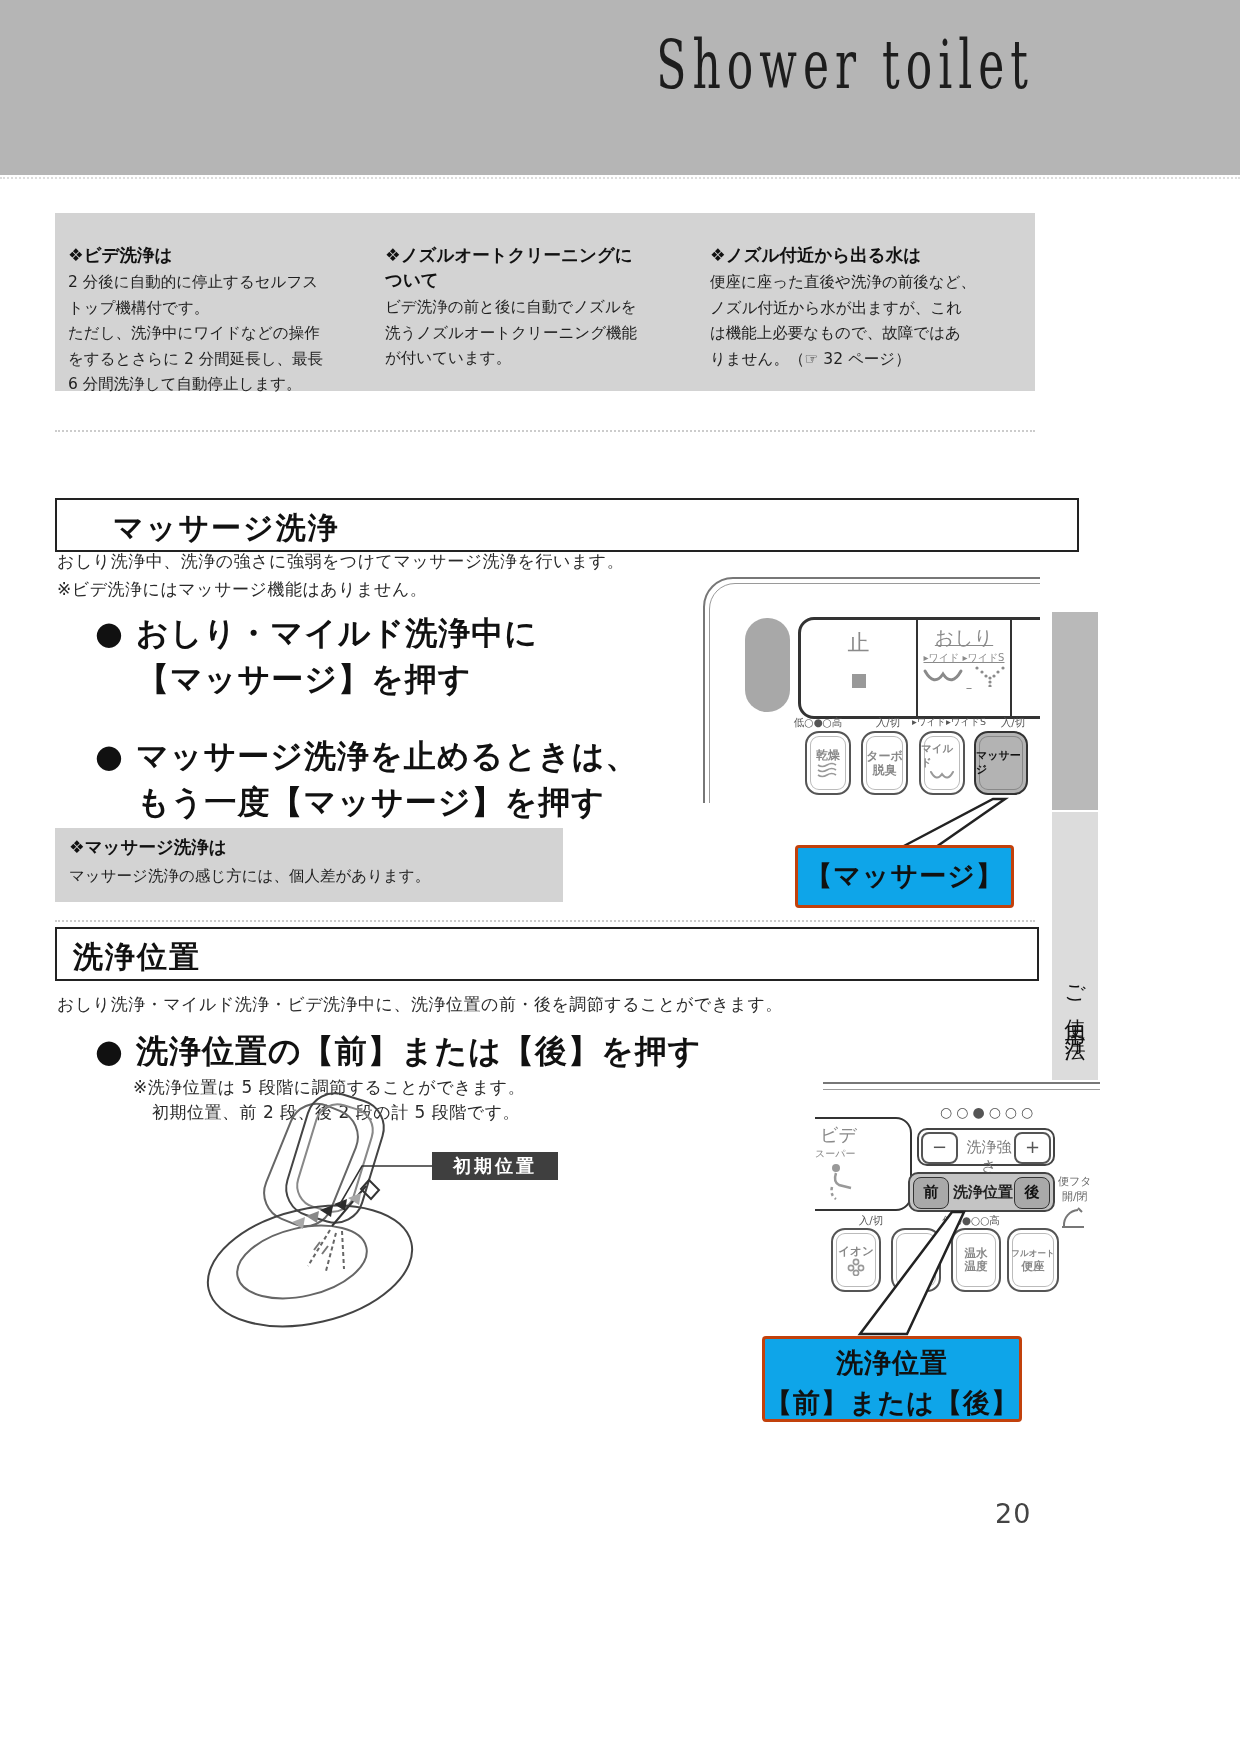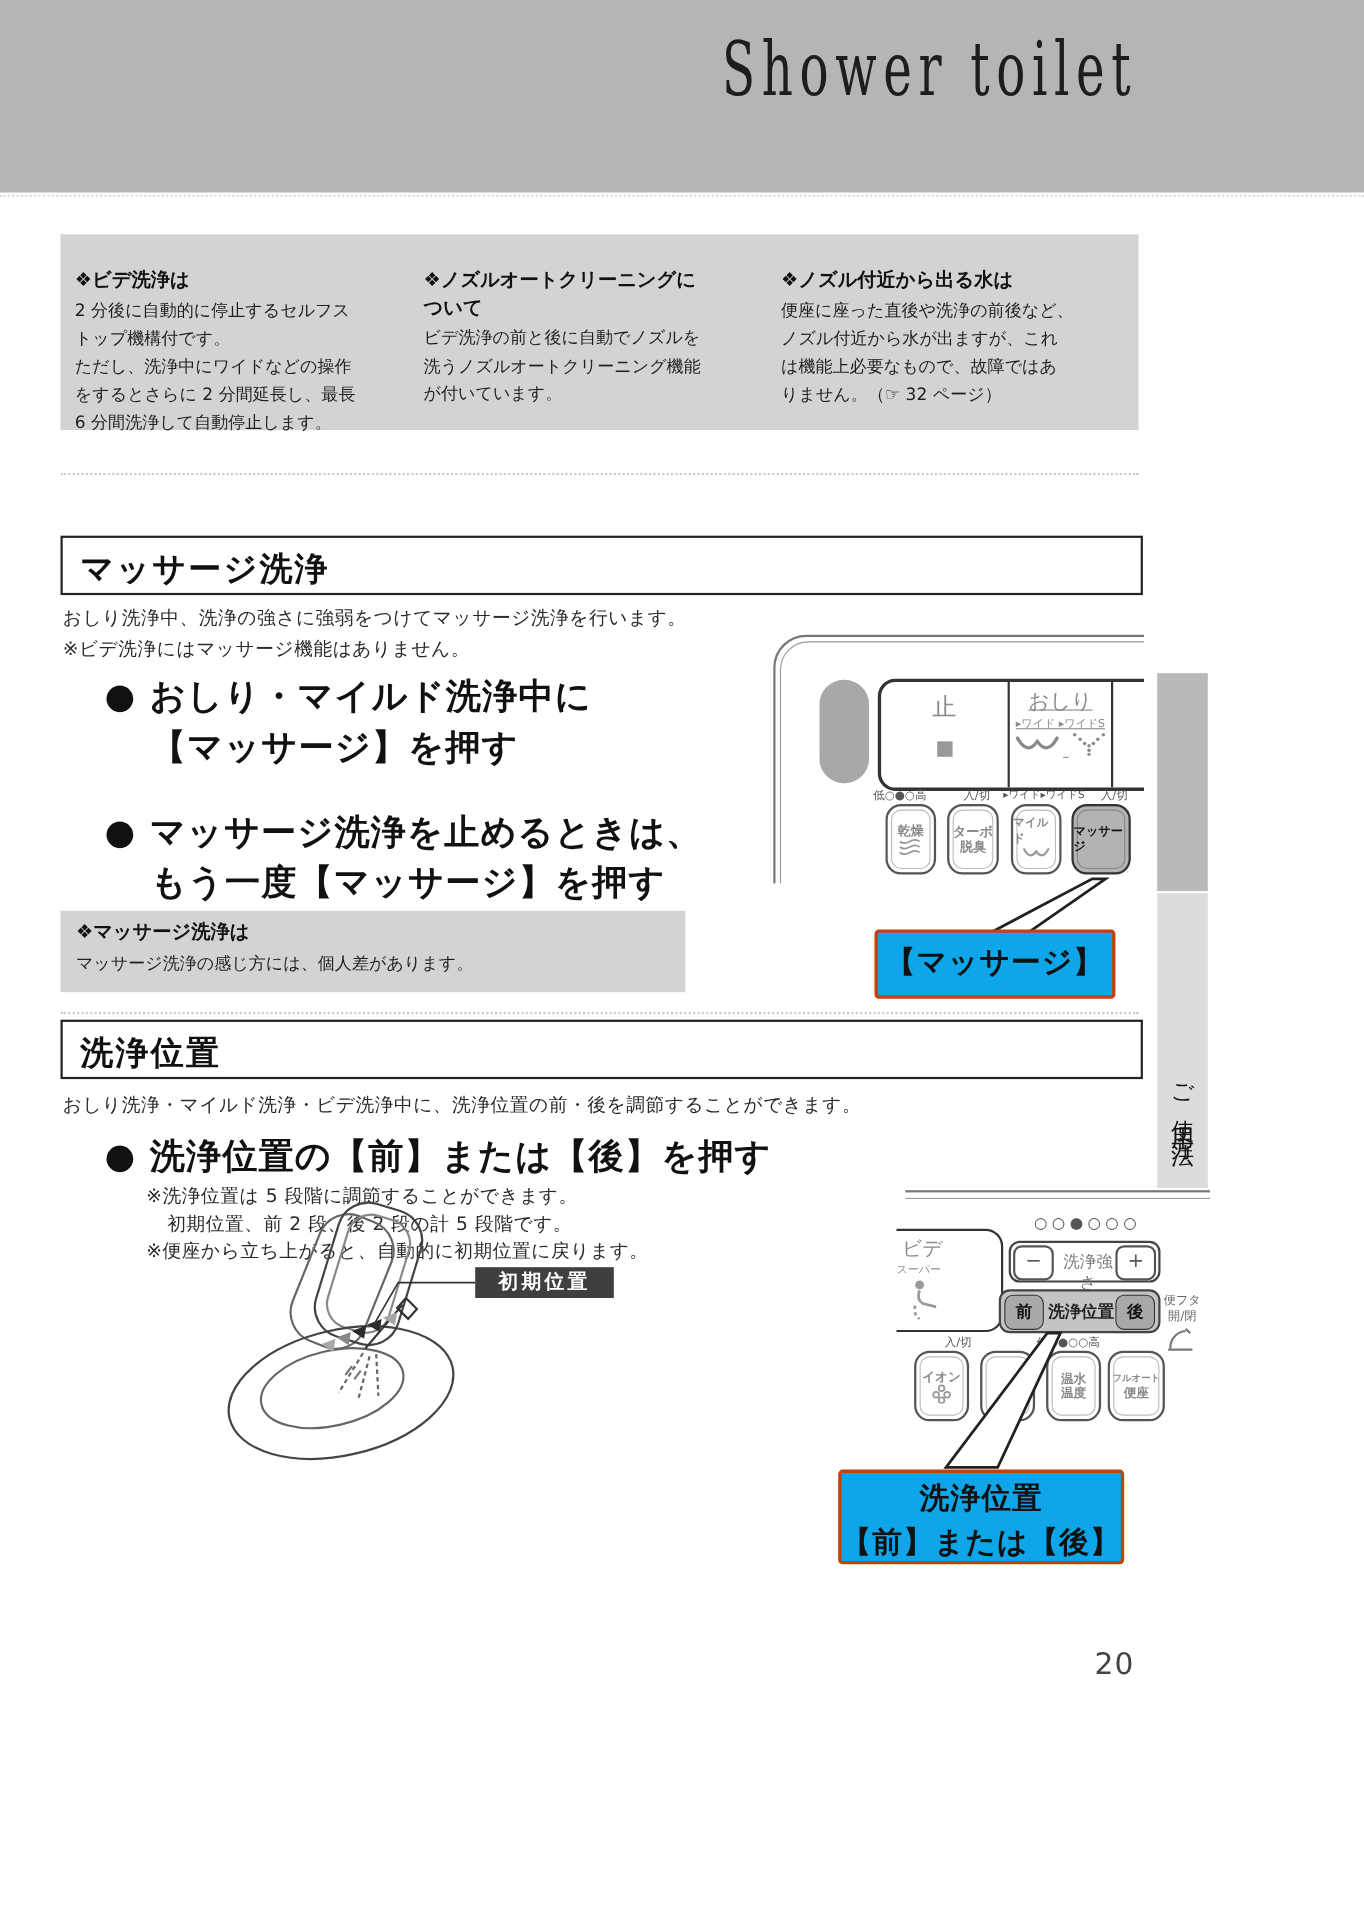--- a/index.html
+++ b/index.html
@@ -18,27 +18,27 @@
   .note-col{position:absolute;top:13px;margin-top:17px;}
   .note-title{font-size:17.5px;font-weight:700;color:#111;line-height:25px;white-space:pre-line;}
   .note-body{font-size:15.5px;color:#1f1f1f;line-height:25.5px;white-space:pre-line;margin-top:2px;}
   .nc1{left:13px;width:300px;}
   .nc2{left:330px;width:300px;}
   .nc3{left:655px;width:316px;}
 
   
   .hbox{position:absolute;left:55px;width:980px;height:50px;border:2px solid #222;background:#fff;}
   .hbox span{display:block;padding:8px 0 0 16px;font-size:30px;font-weight:700;letter-spacing:2px;color:#111;}
-  .h1box{top:487px;} .h2box{top:927px;}
+  .h1box{top:498px;padding-left:40px;} .h2box{top:927px;}
 
   .body-line{position:absolute;font-size:17px;color:#2a2a2a;letter-spacing:.5px;}
   .step{position:absolute;font-size:32px;font-weight:700;color:#111;letter-spacing:1px;white-space:nowrap;}
   .subnote{position:absolute;font-size:17px;color:#2a2a2a;letter-spacing:.5px;}
 
-  .note2{position:absolute;left:55px;top:828px;width:568px;height:74px;background:#d3d3d3;}
+  .note2{position:absolute;left:55px;top:828px;width:508px;height:74px;background:#d3d3d3;}
   .note2 .t{position:absolute;left:14px;top:7px;font-size:17.5px;font-weight:700;color:#111;}
   .note2 .b{position:absolute;left:14px;top:38px;font-size:15.5px;color:#1f1f1f;}
 
   
   .fig1{position:absolute;left:648px;top:575px;width:392px;height:228px;overflow:hidden;}
   .remote1{position:absolute;left:55px;top:2px;width:560px;height:400px;background:#fff;
            border:2px solid #777;border-radius:30px;}
   .remote1 .inner{position:absolute;inset:4px;border:1px solid #9a9a9a;border-radius:26px;}
   .pill{position:absolute;left:97px;top:43px;width:45px;height:94px;background:#a8a8a8;border-radius:22px;}
   .disp{position:absolute;left:150px;top:42px;width:400px;height:96px;border:3px solid #333;
@@ -224,21 +224,20 @@
   <div class="callout callout1">【マッサージ】</div>
 
   <div class="dash-rule" style="top:920px"></div>
   <div class="hbox h2box">
     <span>洗浄位置</span>
   </div>
   <div class="body-line" style="left:57px;top:993px">おしり洗浄・マイルド洗浄・ビデ洗浄中に、洗浄位置の前・後を調節することができます。</div>
   <div class="step" style="left:95px;top:1030px">● 洗浄位置の【前】または【後】を押す</div>
   <div class="subnote" style="left:133px;top:1076px">※洗浄位置は 5 段階に調節することができます。</div>
   <div class="subnote" style="left:152px;top:1101px">初期位置、前 2 段、後 2 段の計 5 段階です。</div>
-  <div class="subnote" style="left:133px;top:1126px">※便座から立ち上がると、自動的に初期位置に戻ります。</div>
 
   <div class="fig2">
     <div class="topline"></div>
     <div class="bidebox">
       <div class="k">ビデ</div>
       <div class="s">▸スーパー</div>
       <svg style="position:absolute;left:52px;top:44px" width="34" height="42">
         <g stroke="#999" fill="none" stroke-width="2.5">
           <circle cx="12" cy="5" r="4" fill="#999" stroke="none"></circle>
           <path d="M12,10 q-3,9 3,12 l12,3"></path>

